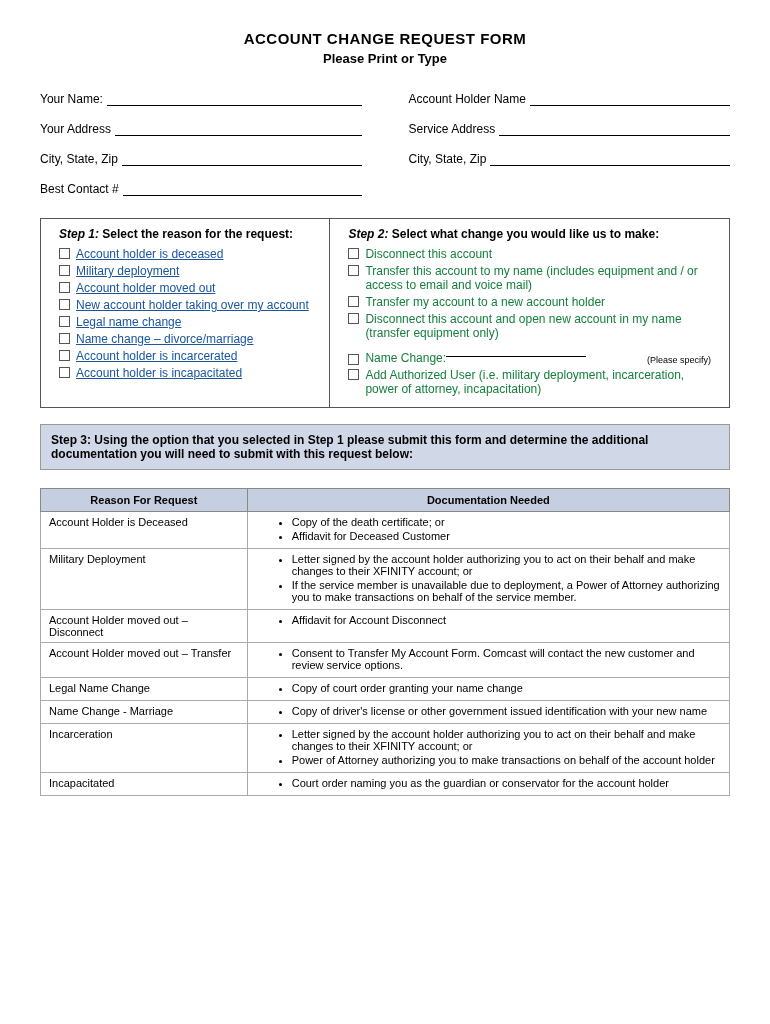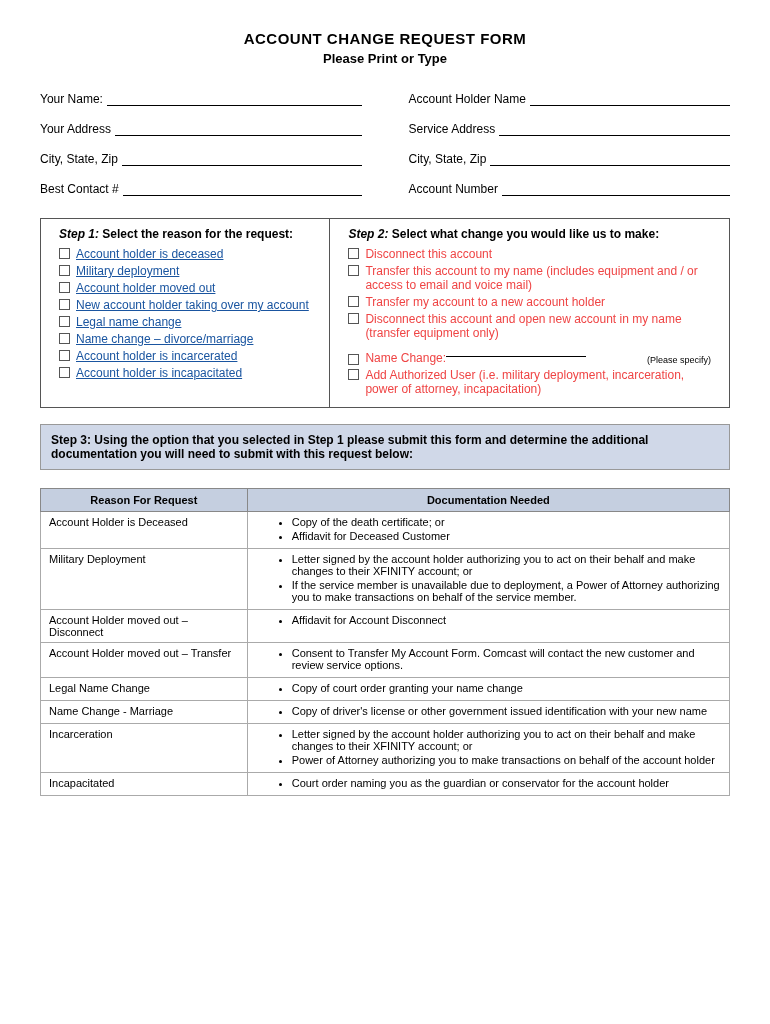--- a/index.html
+++ b/index.html
@@ -93,21 +93,21 @@
       margin-right: 6px;
       flex-shrink: 0;
       margin-top: 1px;
     }
     .cb-link {
       color: #1a55a0;
       text-decoration: underline;
       cursor: pointer;
     }
     .cb-text {
-      color: #ef4444;
+      color: #15803d;
     }
     .step3-box {
       background: #d0d8e8;
       padding: 8px 10px;
       font-size: 12px;
       font-weight: bold;
       margin-bottom: 18px;
       border: 1px solid #999;
     }
     
@@ -179,24 +179,20 @@
   <div class="field-row">
     <span class="field-label">City, State, Zip</span>
     <div class="field-line"></div>
   </div>
   <div class="field-row">
     <span class="field-label">City, State, Zip</span>
     <div class="field-line"></div>
   </div>
   <div class="field-row">
     <span class="field-label">Best Contact #</span>
-    <div class="field-line"></div>
-  </div>
-  <div class="field-row">
-    <span class="field-label">Account Number</span>
     <div class="field-line"></div>
   </div>
 </div>
 
 <table class="steps-table">
   <tbody>
       <tr>
     <td class="step1-col">
       <div class="step-header">
         <em>Step 1:</em><span> Select the reason for the request:</span>

